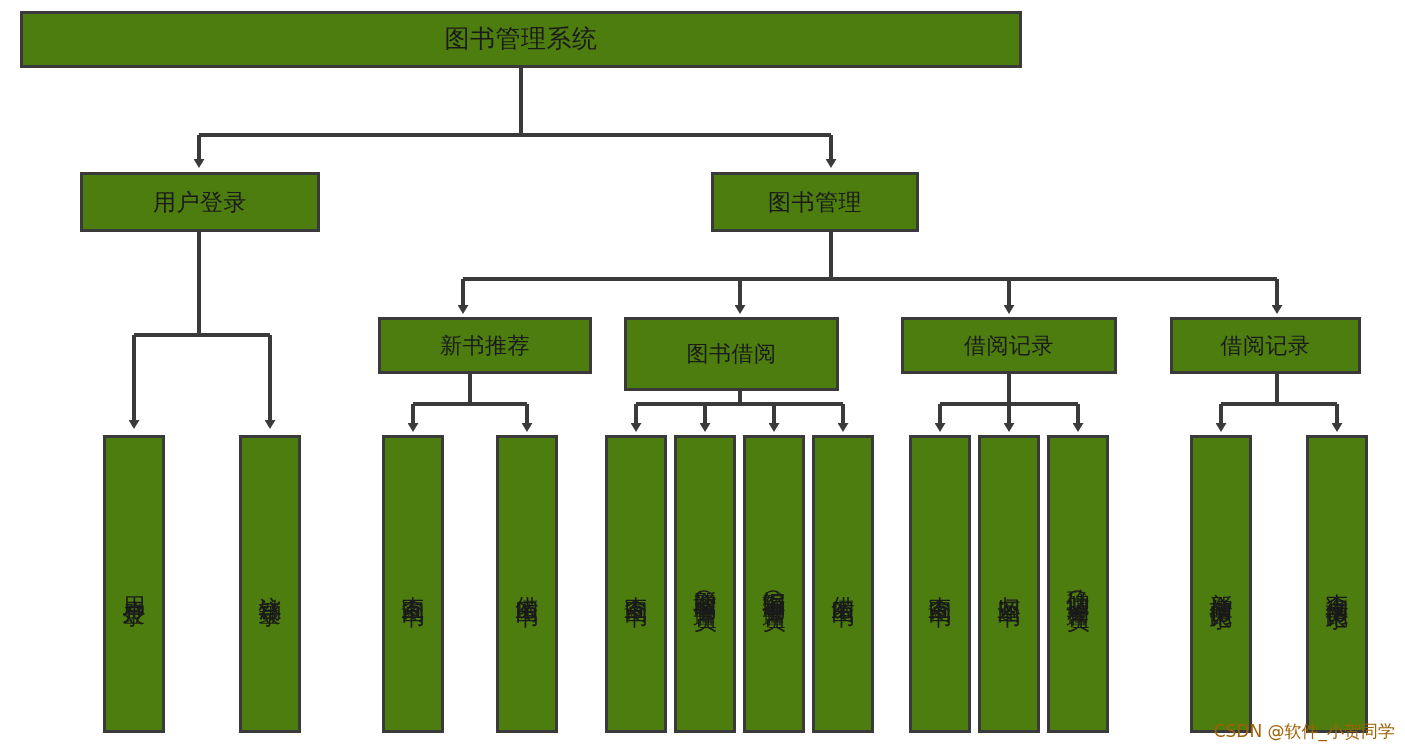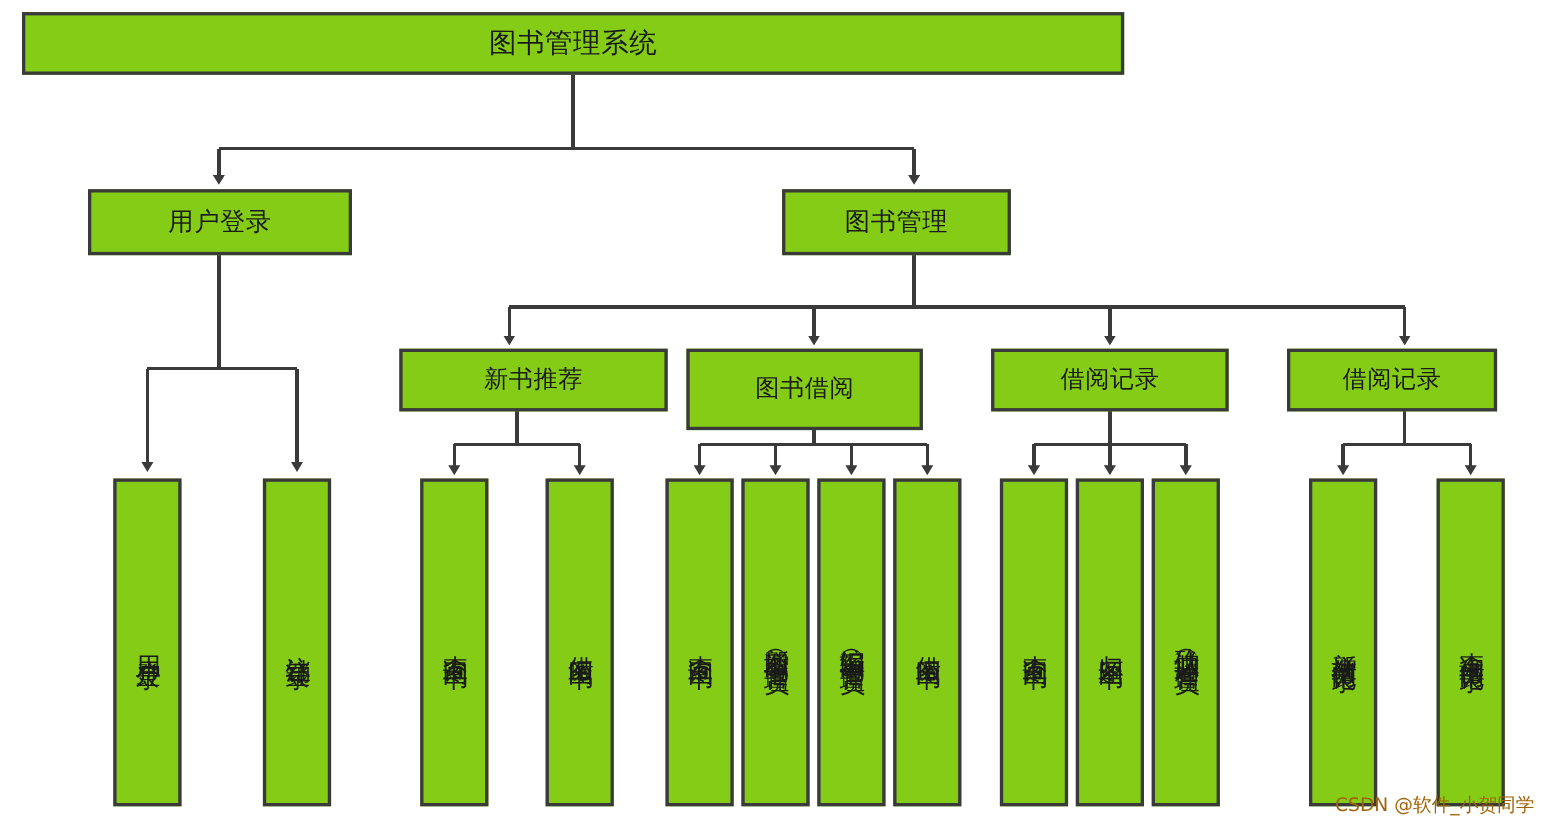--- a/index.html
+++ b/index.html
@@ -10,21 +10,21 @@
     font-family:"DejaVu Sans","Liberation Sans",sans-serif;
     overflow:hidden;
     position:relative;
   }
   #canvas{position:absolute;left:0;top:0;width:1405px;height:747px;}
   svg#wires{position:absolute;left:0;top:0;width:1405px;height:747px;pointer-events:none;}
 
   .node{
     position:absolute;
     box-sizing:border-box;
-    background:#84cc16;
+    background:#4d7c0f;
     border:3px solid #3a3a3a;
     display:flex;
     align-items:center;
     justify-content:center;
     color:#1a1a1a;
     z-index:2;
   }
   .node .lbl{
     display:block;
     text-align:center;
@@ -124,21 +124,21 @@
     <span class="lbl">图书管理系统</span>
   </div>
 
   <div class="node lvl1" style="left:80px;top:172px;width:240px;height:60px;">
     <span class="lbl">用户登录</span>
   </div>
   <div class="node lvl1" style="left:711px;top:172px;width:208px;height:60px;">
     <span class="lbl">图书管理</span>
   </div>
 
-  <div class="node lvl2" style="left:363px;top:317px;width:244px;height:57px;">
+  <div class="node lvl2" style="left:378px;top:317px;width:214px;height:57px;">
     <span class="lbl">新书推荐</span>
   </div>
   <div class="node lvl2" style="left:624px;top:317px;width:215px;height:74px;">
     <span class="lbl">图书借阅</span>
   </div>
   <div class="node lvl2" style="left:901px;top:317px;width:216px;height:57px;">
     <span class="lbl">借阅记录</span>
   </div>
   <div class="node lvl2" style="left:1170px;top:317px;width:191px;height:57px;">
     <span class="lbl">借阅记录</span>

